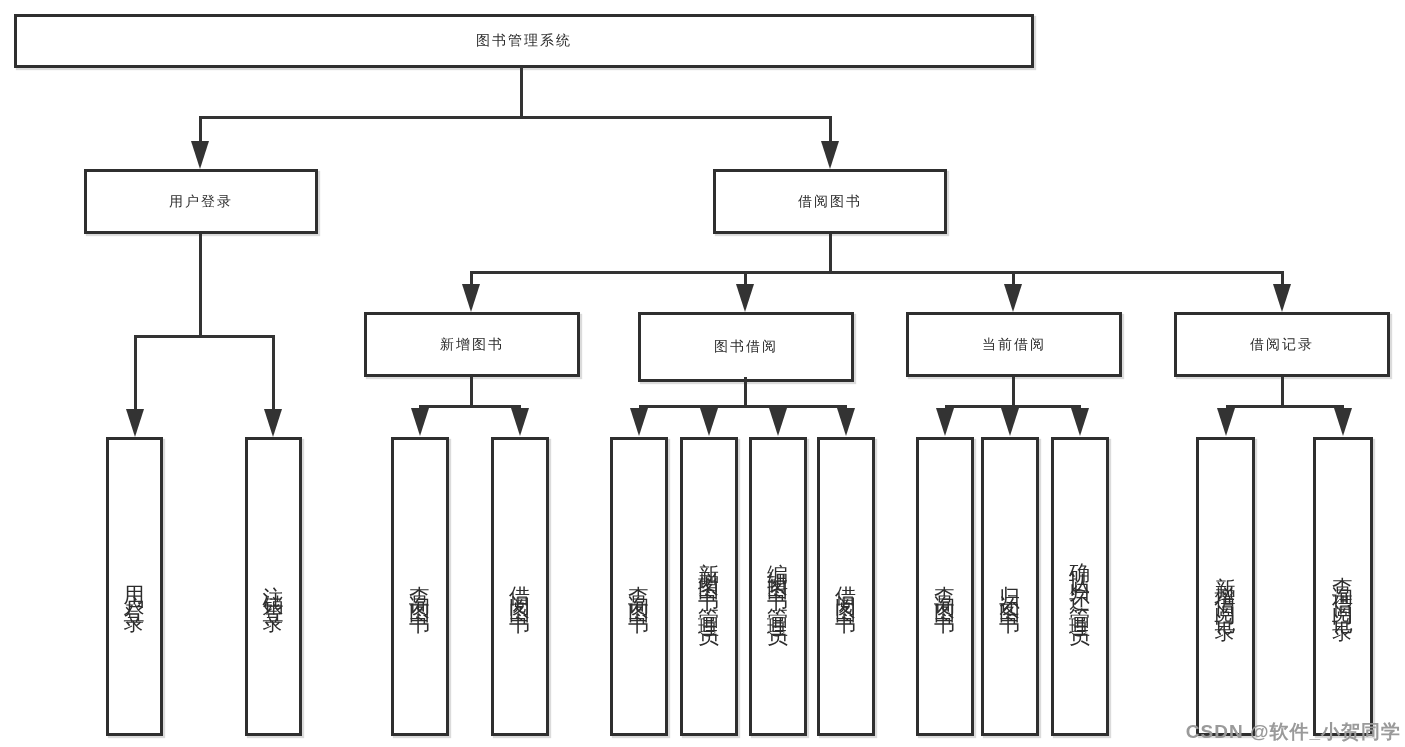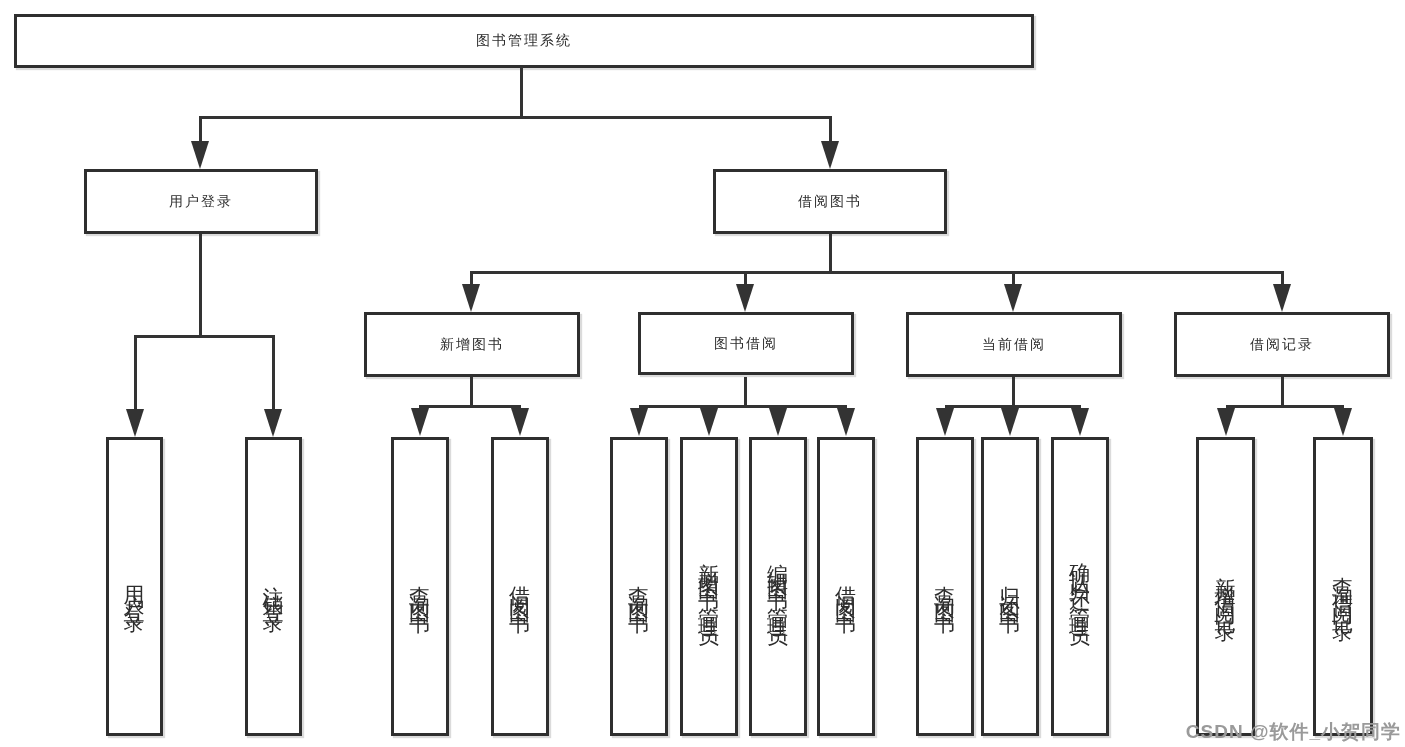--- a/index.html
+++ b/index.html
@@ -76,21 +76,21 @@
   <div class="vline" style="left:744px;top:271px;height:14px;"></div>
   <div class="arrow" style="left:736px;top:284px;"></div>
   <div class="vline" style="left:1012px;top:271px;height:14px;"></div>
   <div class="arrow" style="left:1004px;top:284px;"></div>
   <div class="vline" style="left:1281px;top:271px;height:14px;"></div>
   <div class="arrow" style="left:1273px;top:284px;"></div>
 
   <div class="box" style="left:364px;top:312px;width:216px;height:65px;">
     <span class="label">新增图书</span>
   </div>
-  <div class="box" style="left:638px;top:312px;width:216px;height:63px;">
+  <div class="box" style="left:638px;top:312px;width:216px;height:70px;">
     <span class="label">图书借阅</span>
   </div>
   <div class="box" style="left:906px;top:312px;width:216px;height:65px;justify-content:center;">
     <span class="label">当前借阅</span>
   </div>
   <div class="box" style="left:1174px;top:312px;width:216px;height:65px;">
     <span class="label">借阅记录</span>
   </div>
 
   <div class="vline" style="left:470px;top:377px;height:31px;"></div>

